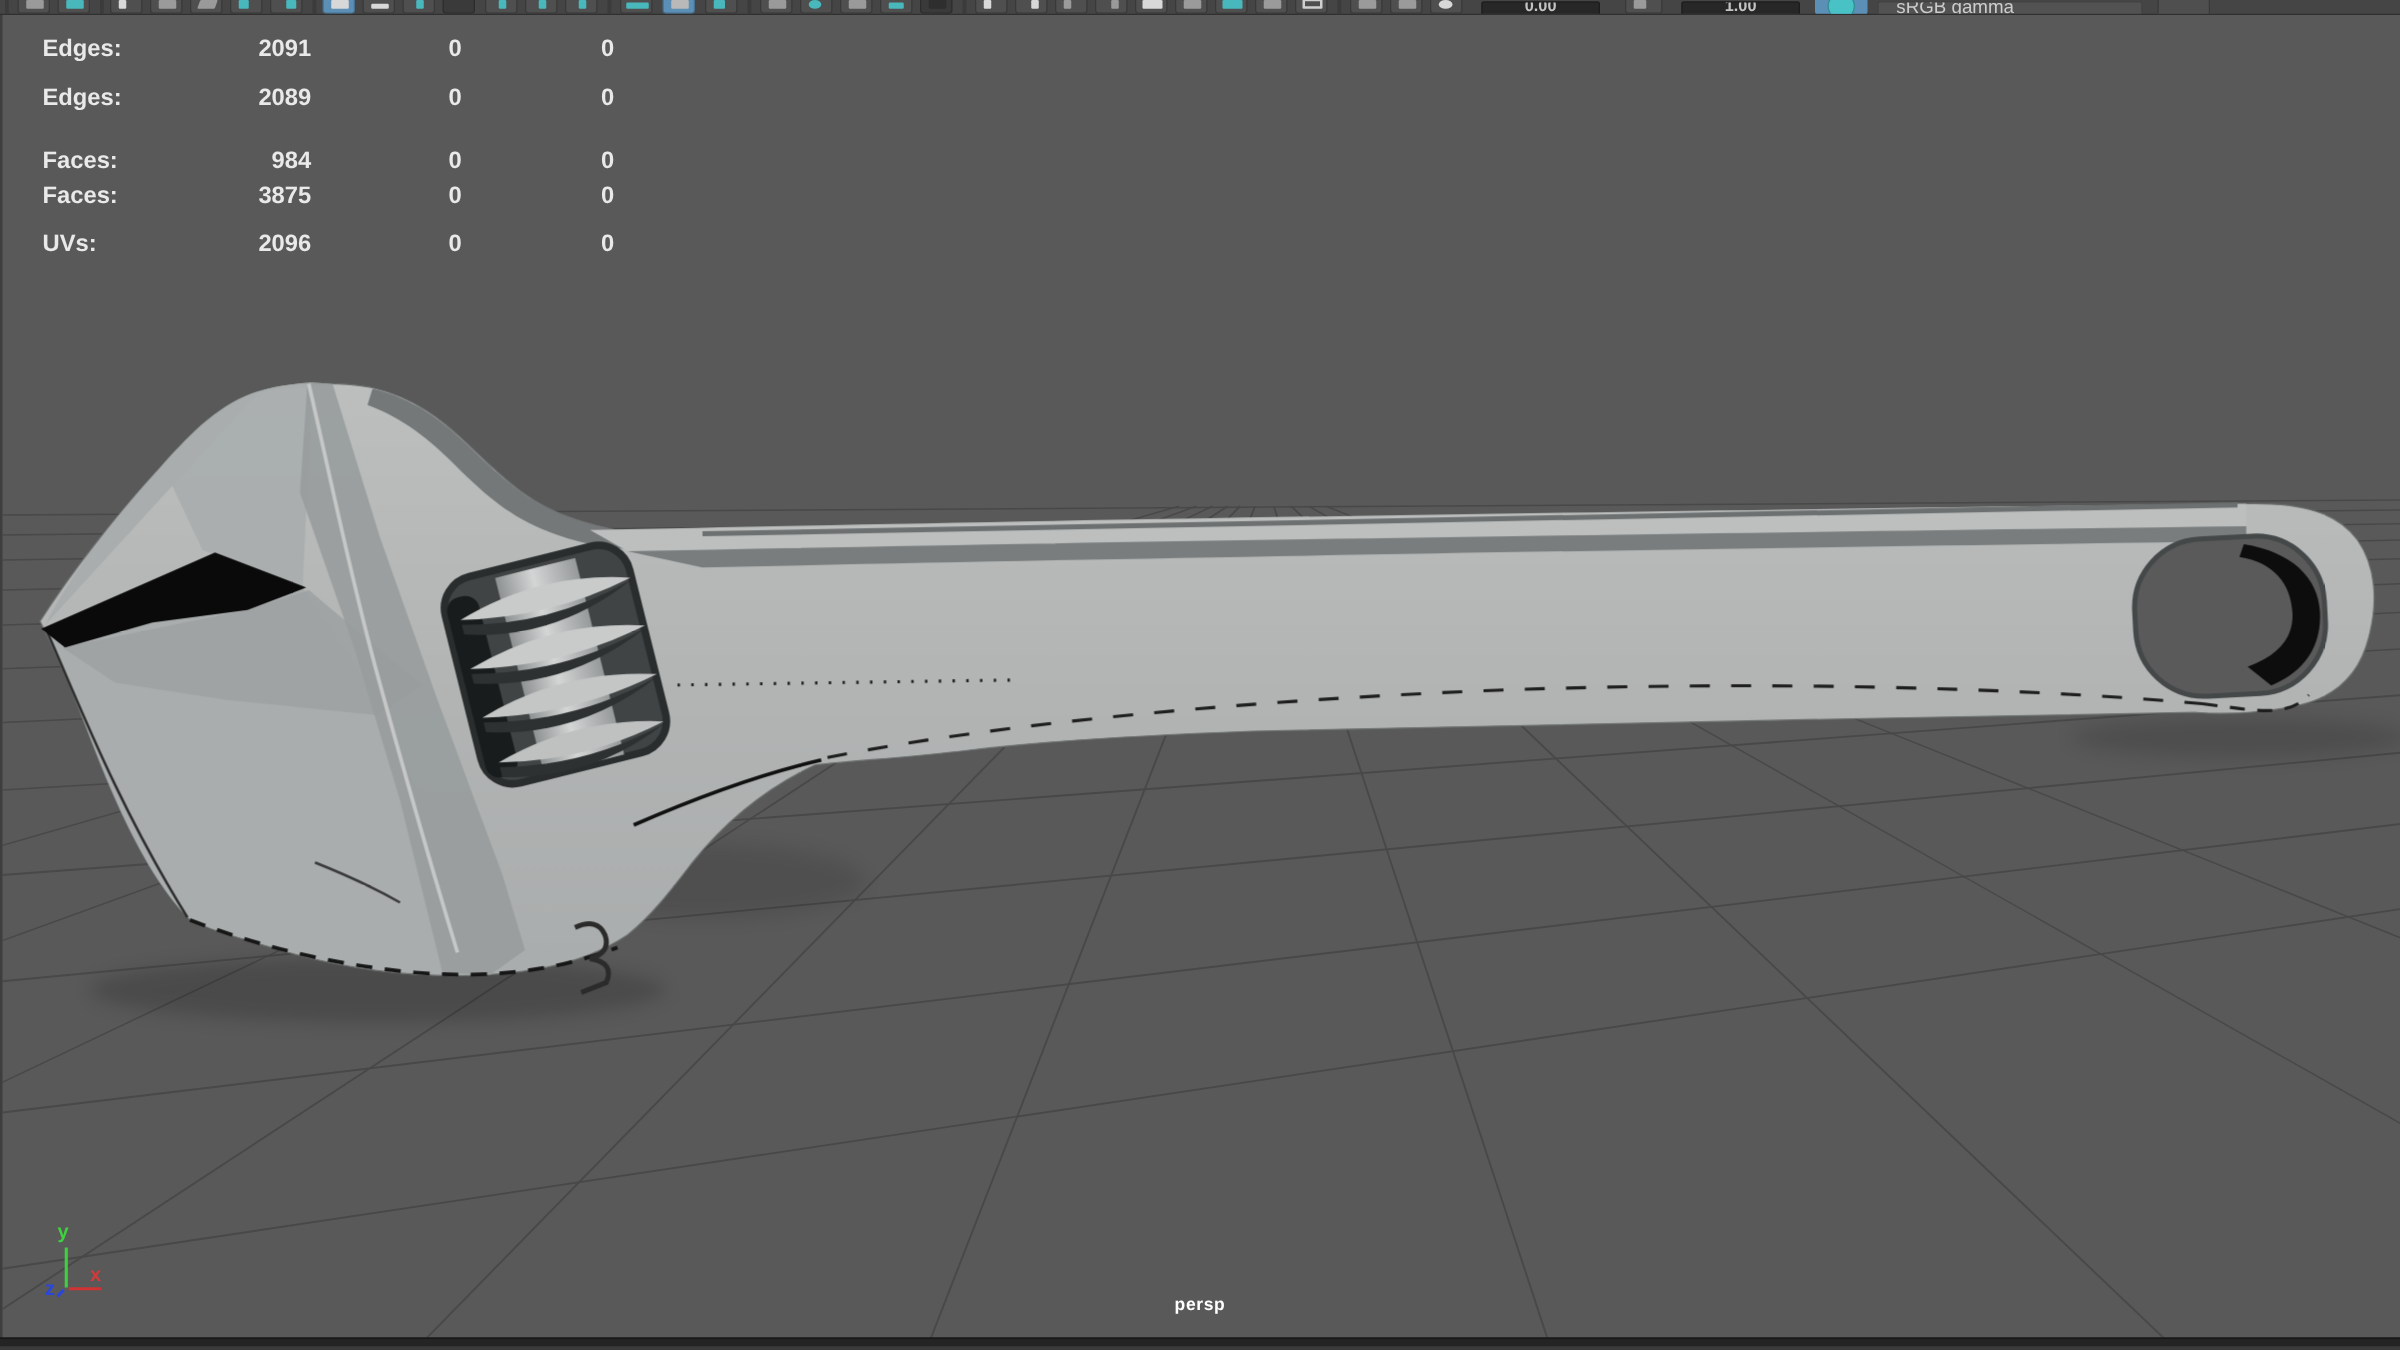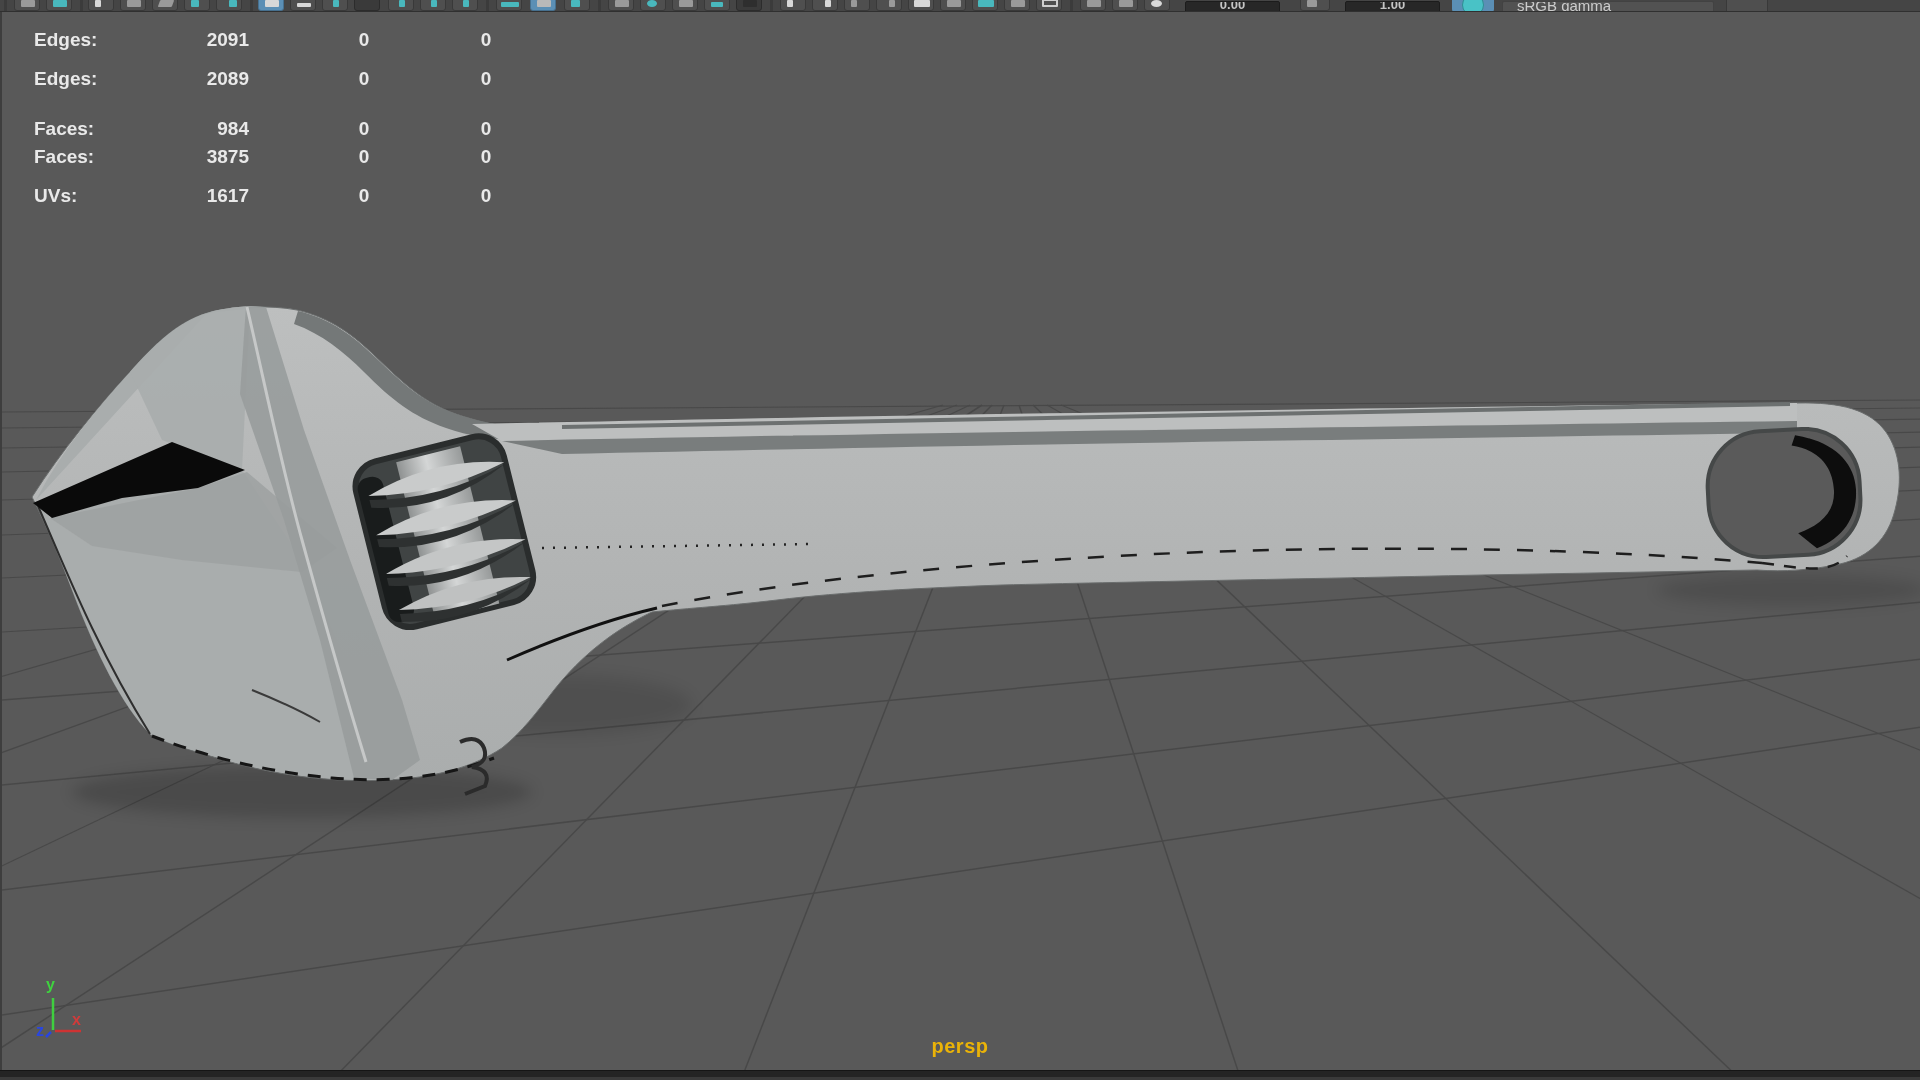--- a/index.html
+++ b/index.html
@@ -40,21 +40,21 @@
   .hud { position:absolute; left:0; top:0; z-index:20; color:#e9e9e9; font-weight:bold;
          font-size:19px; }
   .hud-row { position:absolute; height:24px; left:0; width:520px; }
   .hud-label { position:absolute; left:32px; }
   .hud-total { position:absolute; left:120px; width:127px; text-align:right; }
   .hud-c2 { position:absolute; left:330px; width:64px; text-align:center; }
   .hud-c3 { position:absolute; left:452px; width:64px; text-align:center; }
 
   
   .cam-label { position:absolute; left:0; right:0; top:1035px; text-align:center;
-               color:#eab308; font-weight:bold; font-size:20px; z-index:20; letter-spacing:0.5px; }
+               color:#ffffff; font-weight:bold; font-size:14px; z-index:20; letter-spacing:0.5px; }
 
   
   .gizmo { position:absolute; left:20px; top:968px; width:80px; height:80px; z-index:20; }
   .gizmo text { font-family:"Liberation Sans", sans-serif; font-weight:bold; font-size:16px; }
 
   
   .bottom-strip { position:absolute; left:0; top:1070px; width:1920px; height:10px;
                   background:#242424; border-top:1px solid #151515; z-index:40; }
   .bottom-strip .inner { position:absolute; left:0; bottom:0; width:100%; height:3px; background:#3a3a3a; }
 </style>
@@ -336,21 +336,21 @@
       <span class="hud-c3">0</span>
     </div>
     <div class="hud-row" style="top:134px">
       <span class="hud-label">Faces:</span>
       <span class="hud-total">3875</span>
       <span class="hud-c2">0</span>
       <span class="hud-c3">0</span>
     </div>
     <div class="hud-row" style="top:173px">
       <span class="hud-label">UVs:</span>
-      <span class="hud-total">1617</span>
+      <span class="hud-total">2096</span>
       <span class="hud-c2">0</span>
       <span class="hud-c3">0</span>
     </div>
   </div>
 </div>
 
 <svg class="gizmo" viewBox="0 0 80 80">
   <line x1="33" y1="30" x2="33" y2="62" stroke="#3fcf3f" stroke-width="2.5"></line>
   <line x1="35" y1="63" x2="61" y2="63" stroke="#cf3333" stroke-width="2.5"></line>
   <line x1="31" y1="64" x2="26" y2="69" stroke="#2946e0" stroke-width="2.5"></line>

